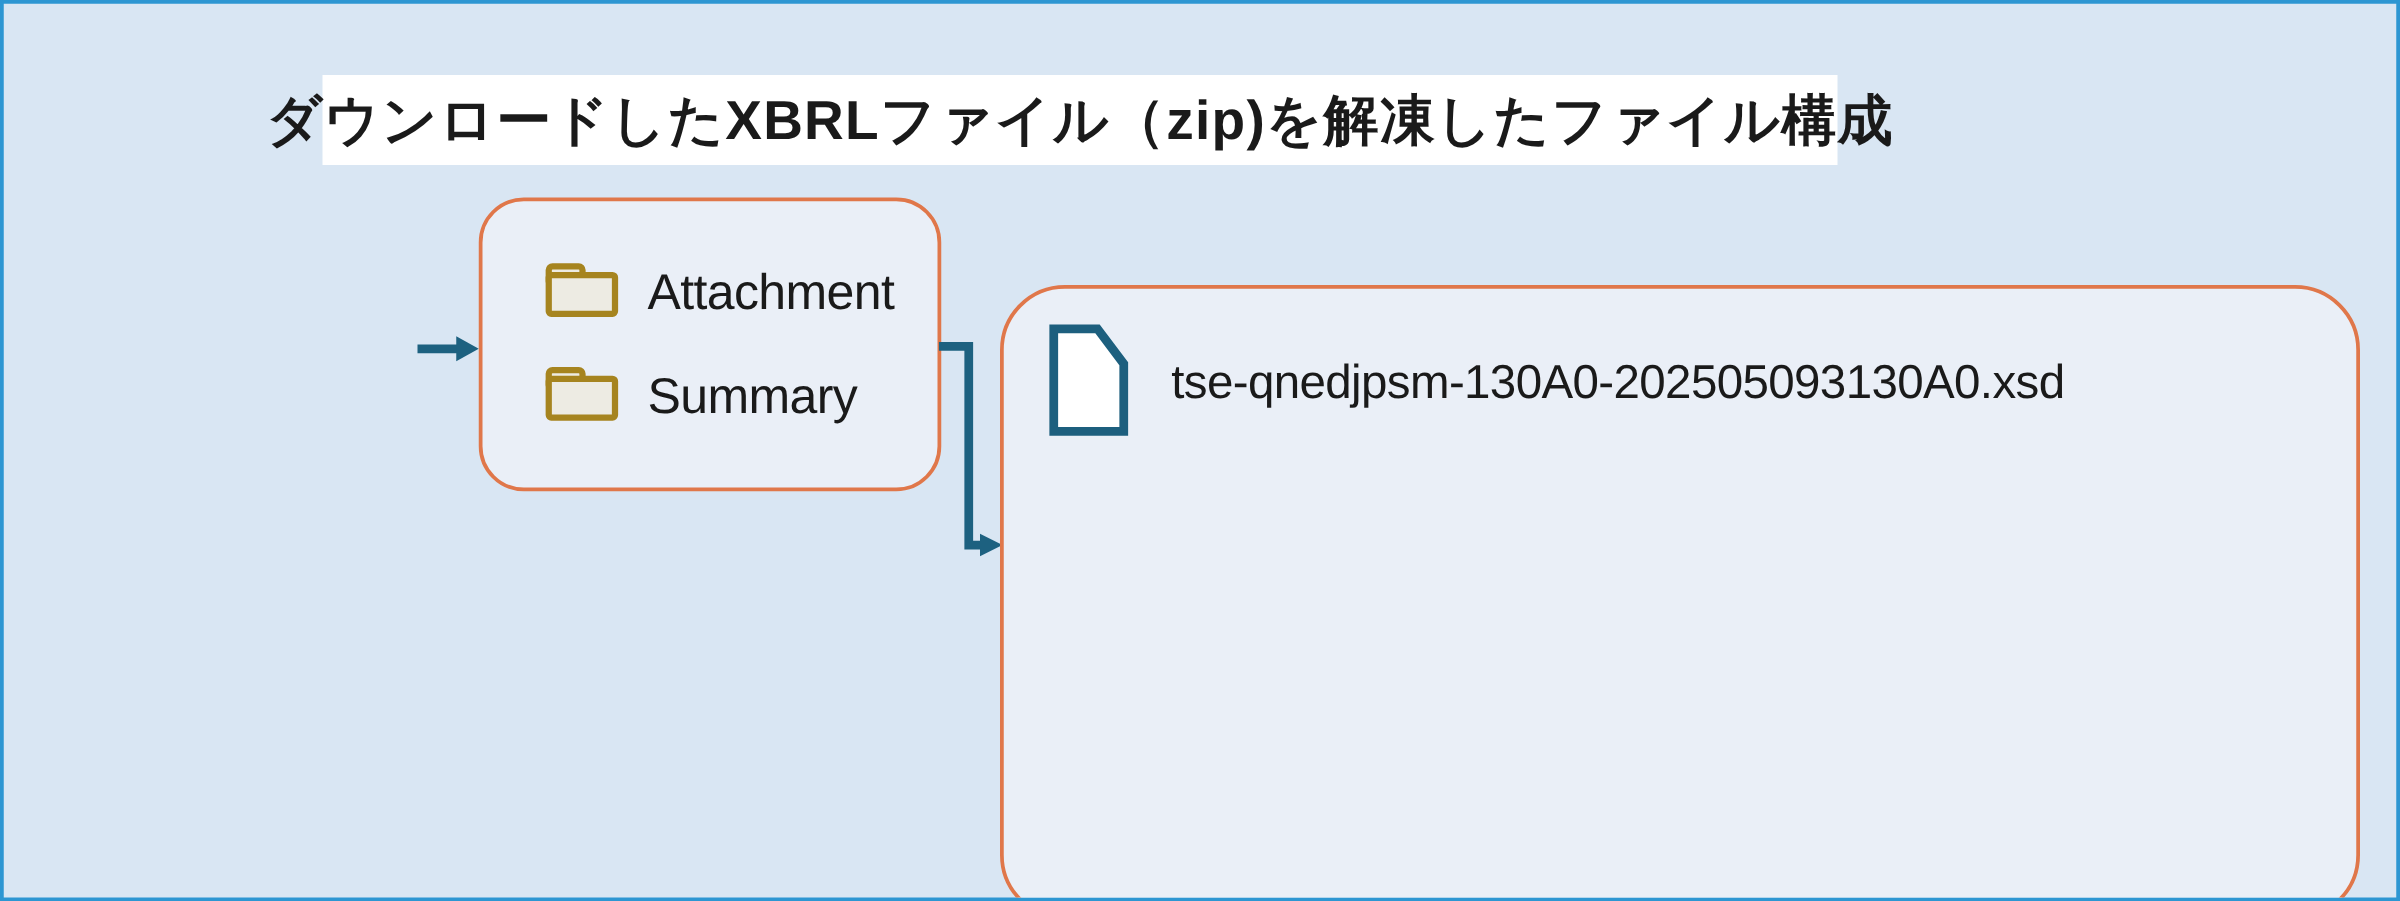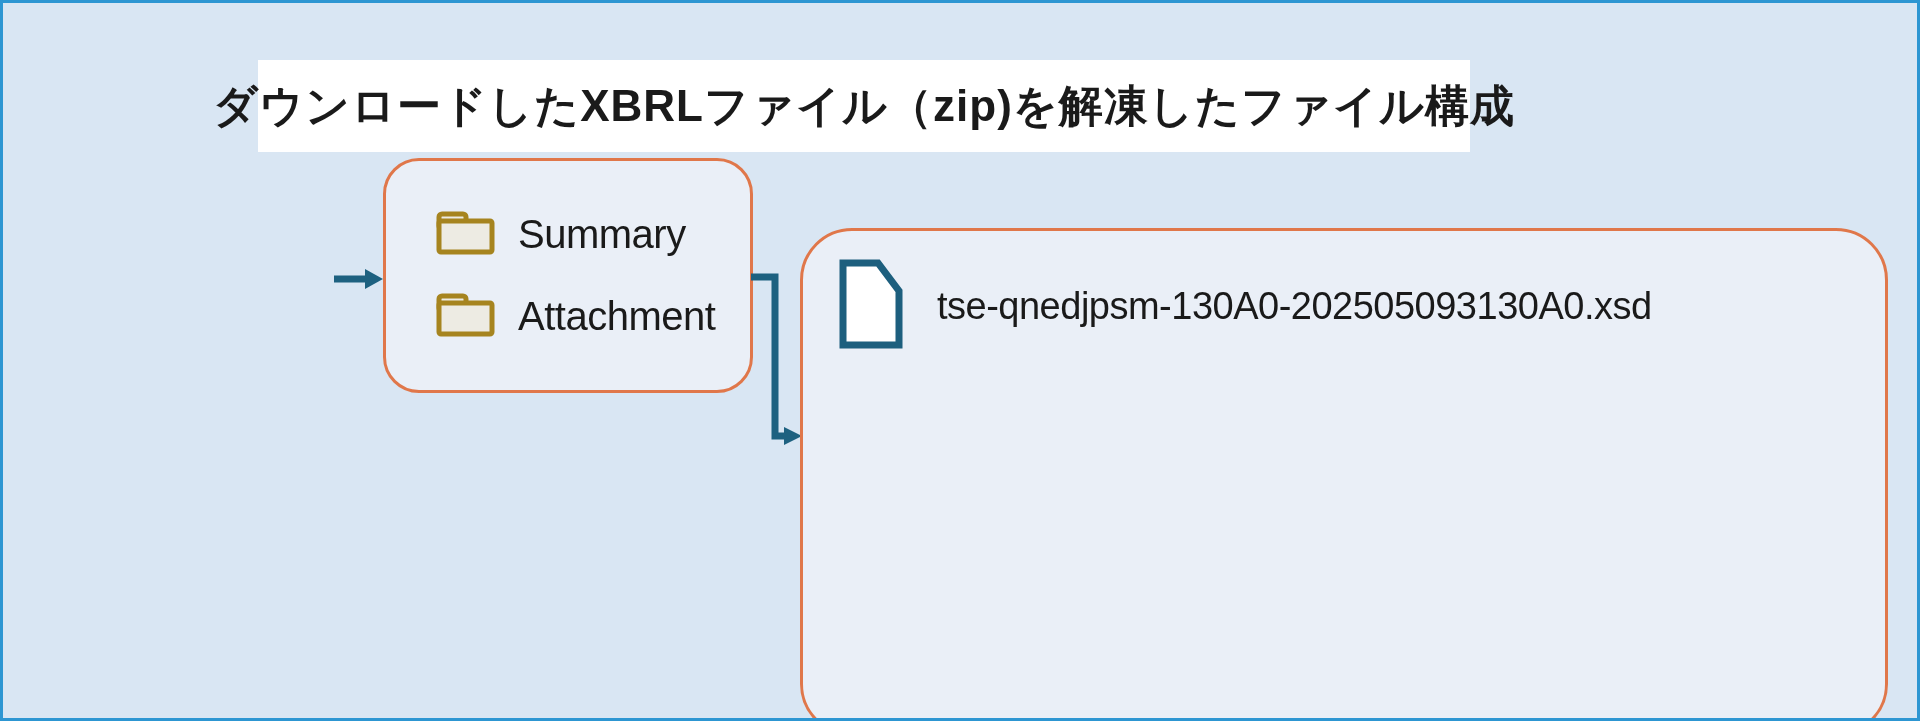--- a/index.html
+++ b/index.html
@@ -14,21 +14,21 @@
     font-family: "Liberation Sans", "DejaVu Sans", sans-serif;
     color: #1a1a1a;
     overflow: hidden;
   }
 
   .title-box {
     position: absolute;
     left: 255px;
     top: 57px;
     width: 1212px;
-    height: 92px;
+    height: 72px;
     background: #ffffff;
     display: flex;
     align-items: center;
     justify-content: center;
     font-size: 44px;
     font-weight: bold;
     letter-spacing: 1px;
     white-space: nowrap;
   }
 
@@ -113,30 +113,30 @@
   </svg>
 
   <div class="folders-box">
     <div class="folder-row">
       <span>
         <svg width="62" height="48" viewBox="0 0 62 48">
           <rect x="5" y="5" width="27" height="15" rx="3" fill="#edebe3" stroke="#a6841f" stroke-width="5"></rect>
           <rect x="5" y="12" width="53" height="31" rx="2" fill="#edebe3" stroke="#a6841f" stroke-width="5"></rect>
         </svg>
       </span>
-      <span class="label">Summary</span>
+      <span class="label">Attachment</span>
     </div>
     <div class="folder-row">
       <span>
         <svg width="62" height="48" viewBox="0 0 62 48">
           <rect x="5" y="5" width="27" height="15" rx="3" fill="#edebe3" stroke="#a6841f" stroke-width="5"></rect>
           <rect x="5" y="12" width="53" height="31" rx="2" fill="#edebe3" stroke="#a6841f" stroke-width="5"></rect>
         </svg>
       </span>
-      <span class="label">Attachment</span>
+      <span class="label">Summary</span>
     </div>
   </div>
 
   <svg class="arrow-svg" style="left:748px; top:266px;" width="56" height="180" viewBox="0 0 56 180">
     <path d="M0,8 H24 V167 H34" fill="none" stroke="#1d6180" stroke-width="7"></path>
     <polygon points="33,158 33,176 51,167" fill="#1d6180"></polygon>
   </svg>
 
   <div class="files-box">
     <div class="file-row">

